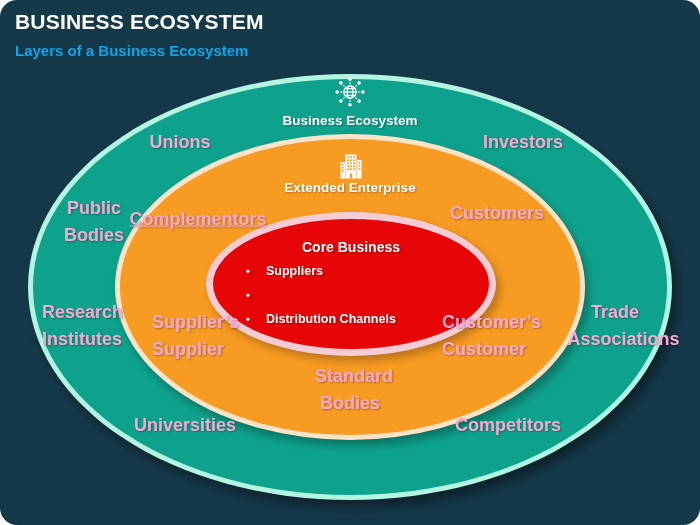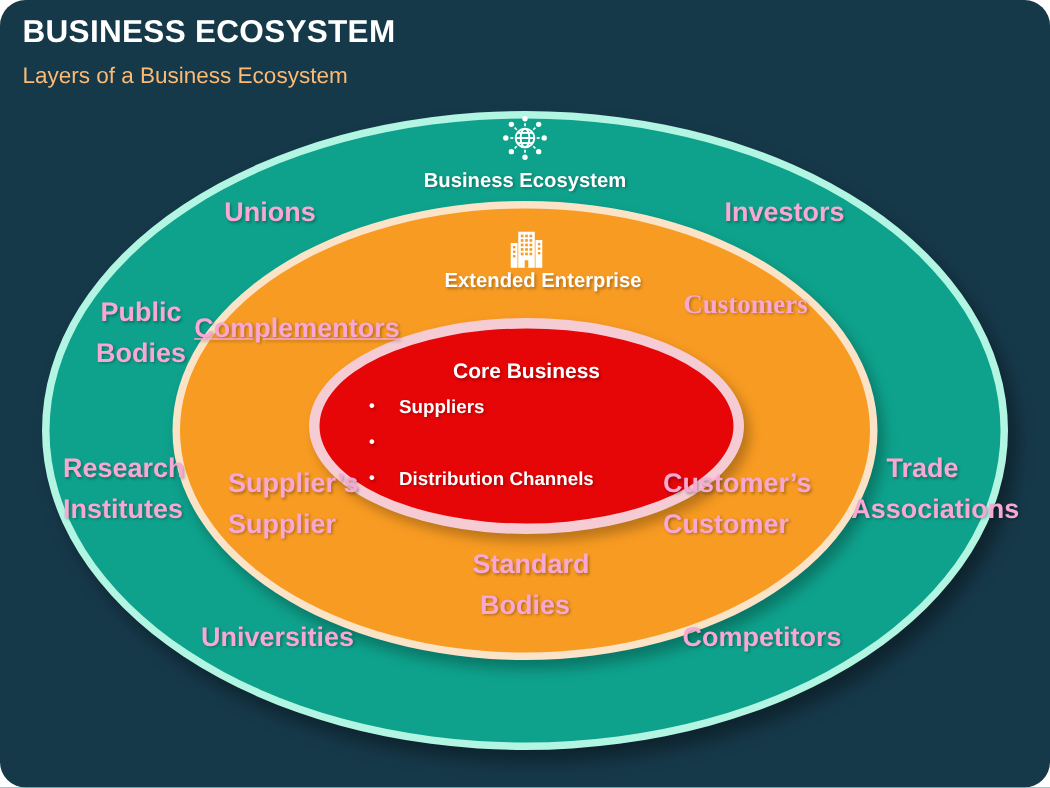--- a/index.html
+++ b/index.html
@@ -12,21 +12,21 @@
     color:#fff;
     border-radius:17px;
   }
   
   .hdr-title{
     position:absolute;left:15px;top:10px;
     font-size:21px;font-weight:700;color:#fff;letter-spacing:.2px;
   }
   .hdr-subtitle{
     position:absolute;left:15px;top:42px;
-    font-size:15px;font-weight:400;color:#fdba74;
+    font-size:15px;font-weight:700;color:#0ea5e9;
   }
   
   .ellipse{position:absolute;border-radius:50%;}
   .eco-ellipse{
     left:28px;top:74px;width:644px;height:426px;
     background:var(--ecosystem_fill,#0ea28c);
     border:5px solid var(--ecosystem_border,#b2f5e3);
     box-shadow:6px 8px 12px rgba(0,0,0,.38);
     box-sizing:border-box;
   }
@@ -63,21 +63,21 @@
   .eco-l0{left:180px;top:142px;}
   .eco-l1{left:523px;top:142px;}
   .eco-l2{left:94px;top:222px;width:60px;}
   .eco-l3{left:608px;top:222px;width:100px;}
   .eco-l4{left:82px;top:326px;width:80px;}
   .eco-l5{left:615px;top:326px;width:95px;}
   .eco-l6{left:185px;top:425px;}
   .eco-l7{left:508px;top:425px;}
   
   .ext-l0{left:198px;top:219px;text-decoration:underline;}
-  .ext-l1{left:497px;top:203px;font-family:Liberation Serif, serif;}
+  .ext-l1{left:497px;top:213px;}
   .ext-l2{left:188px;top:336px;width:72px;}
   .ext-l3{left:483px;top:336px;width:82px;}
   .ext-l4{left:350px;top:390px;width:70px;}
   
   .core-title{left:351px;top:247px;font-size:14px;}
   .core-list{
     position:absolute;left:246px;top:259px;width:210px;
   }
   .core-item{
     display:flex;align-items:center;height:24px;
@@ -162,21 +162,21 @@
         <rect x="4" y="11" width="1.6" height="1.6"></rect>
           <rect x="4" y="14" width="1.6" height="1.6"></rect>
           <rect x="4" y="17" width="1.6" height="1.6"></rect>
         <rect x="20.6" y="9" width="1.6" height="1.6"></rect>
           <rect x="20.6" y="12" width="1.6" height="1.6"></rect>
           <rect x="20.6" y="15" width="1.6" height="1.6"></rect>
         <rect x="11.8" y="20.5" width="2.4" height="5"></rect>
       </g>
     </svg>
   </div>
-  <div class="ring-title" style="left:350px;top:187px;margin-left:12px;">Extended Enterprise</div>
+  <div class="ring-title" style="left:350px;top:187px;">Extended Enterprise</div>
 
   <div class="ring-title core-title">Core Business</div>
   <div class="core-list">
     <div class="core-item">
       <span class="core-bullet">•</span>
       <span>Suppliers</span>
     </div>
     <div class="core-item">
       <span class="core-bullet">•</span>
     </div>

